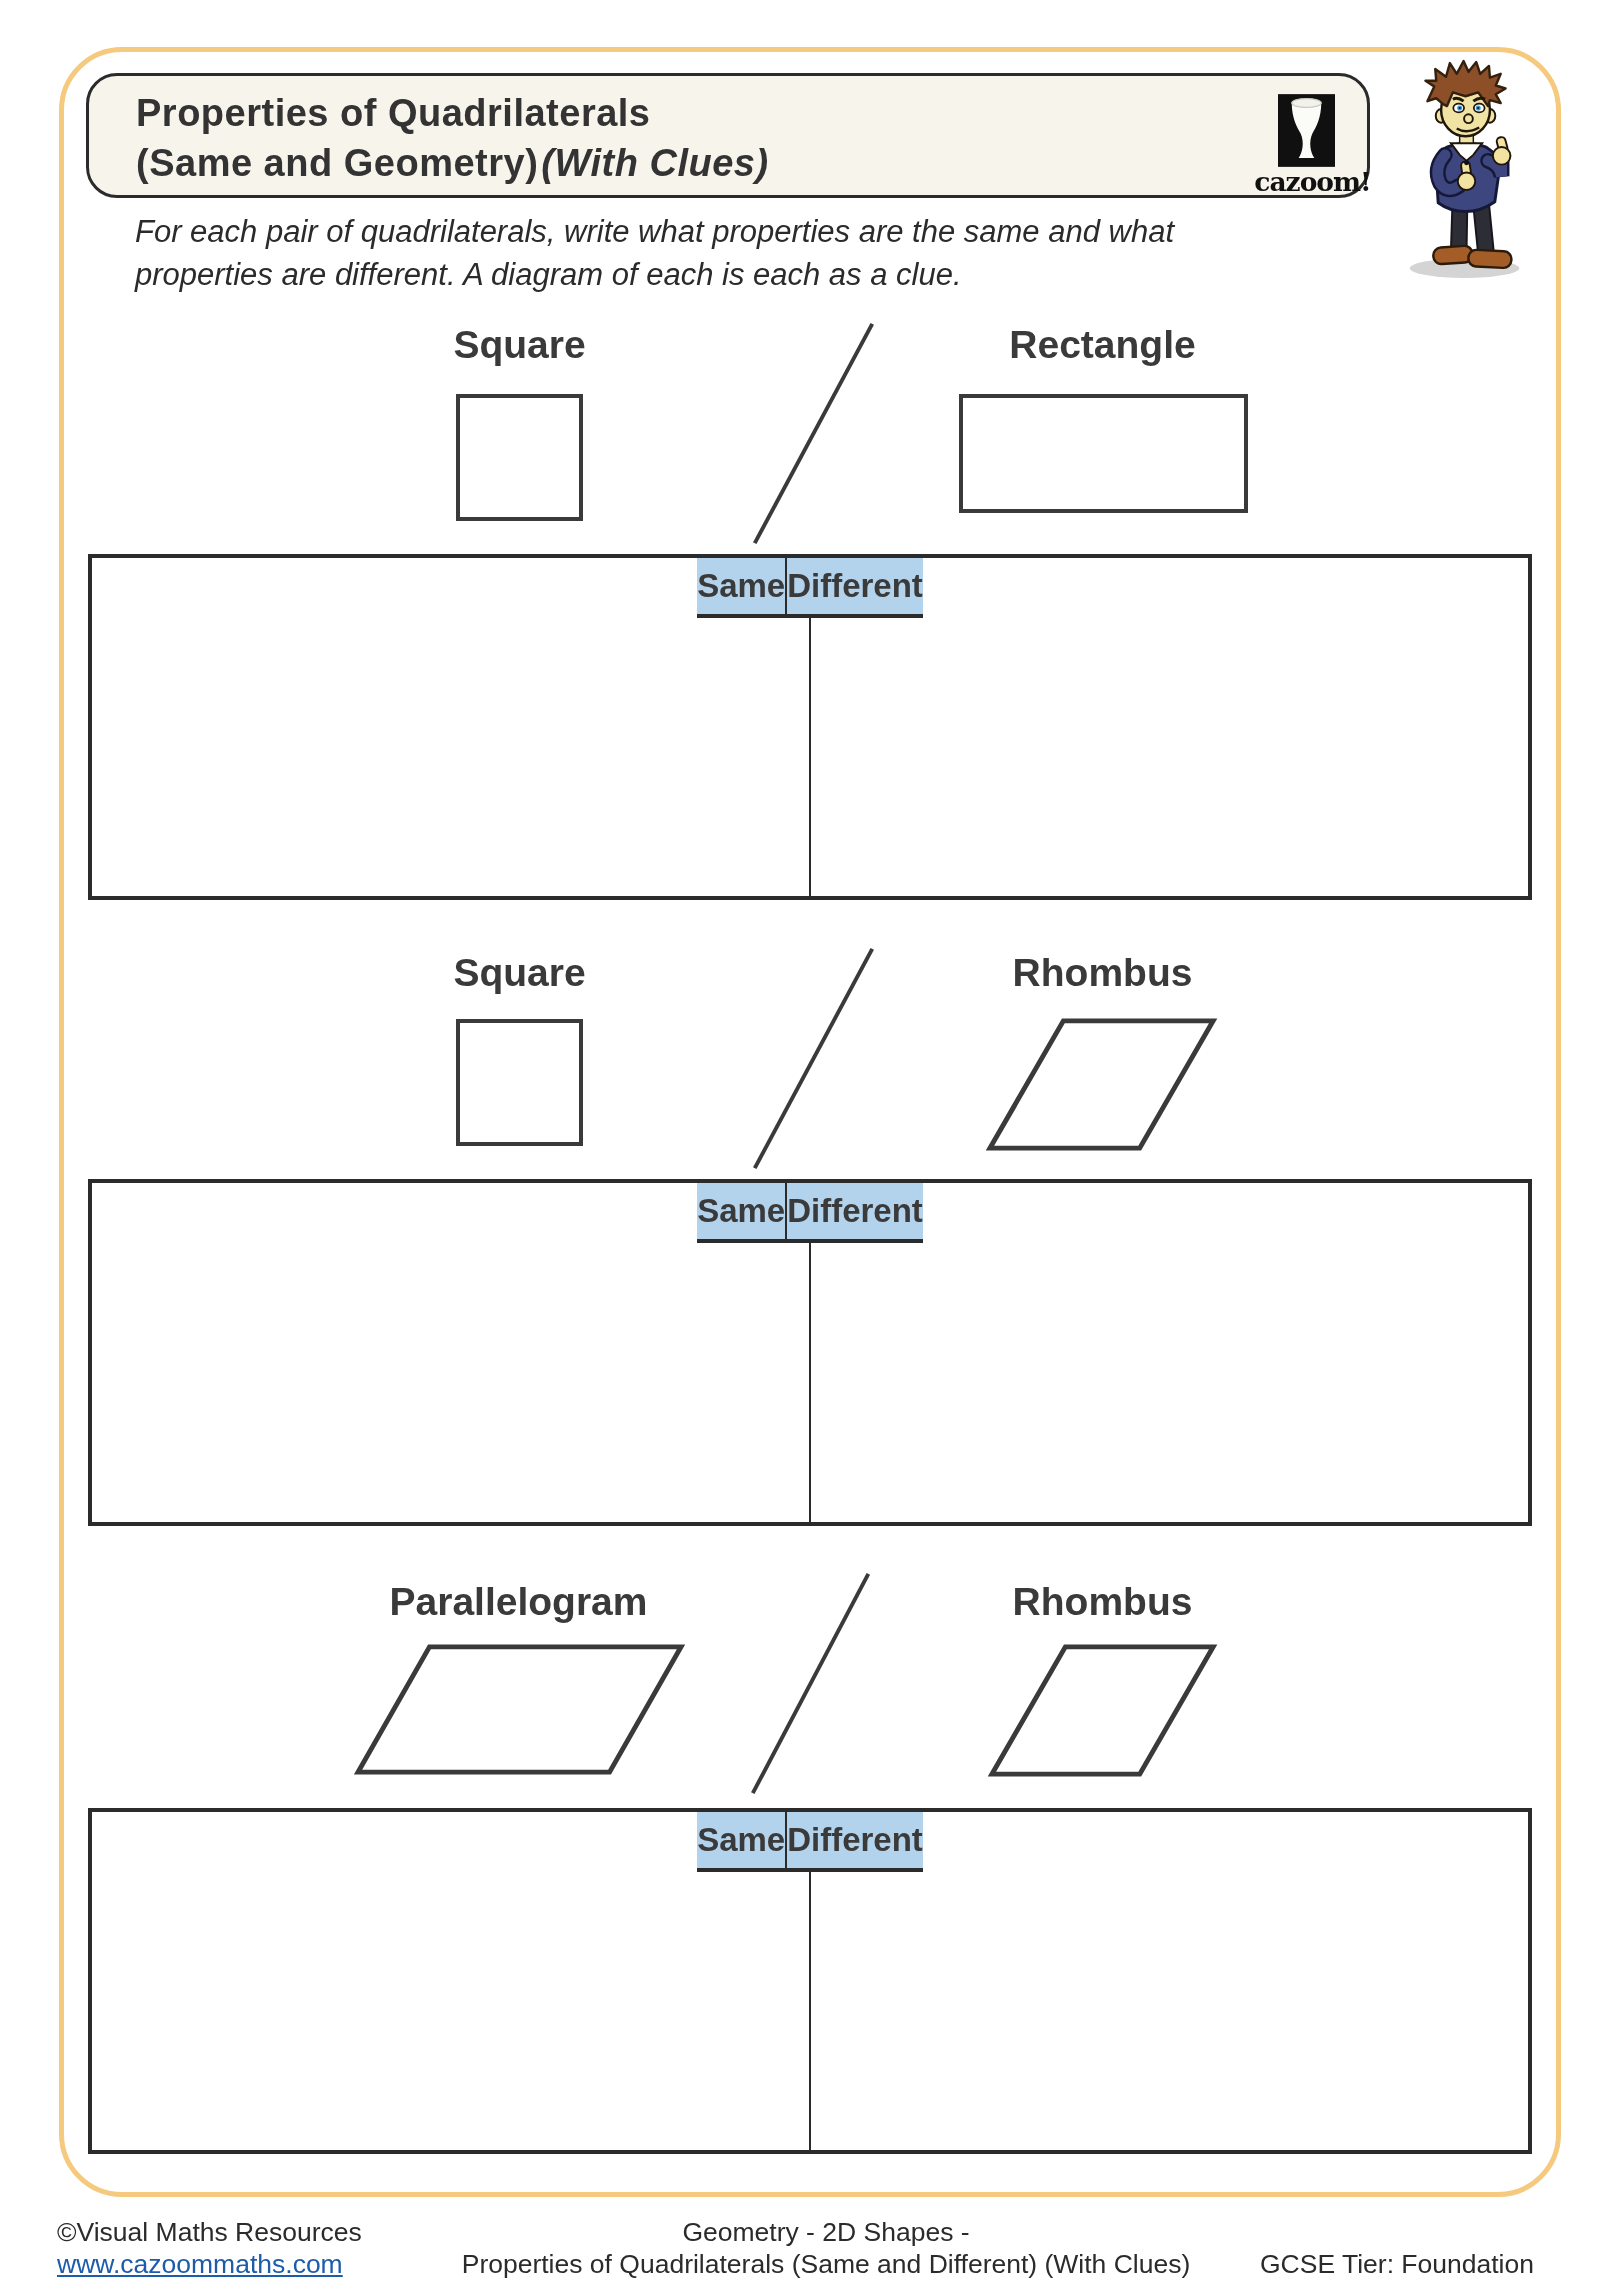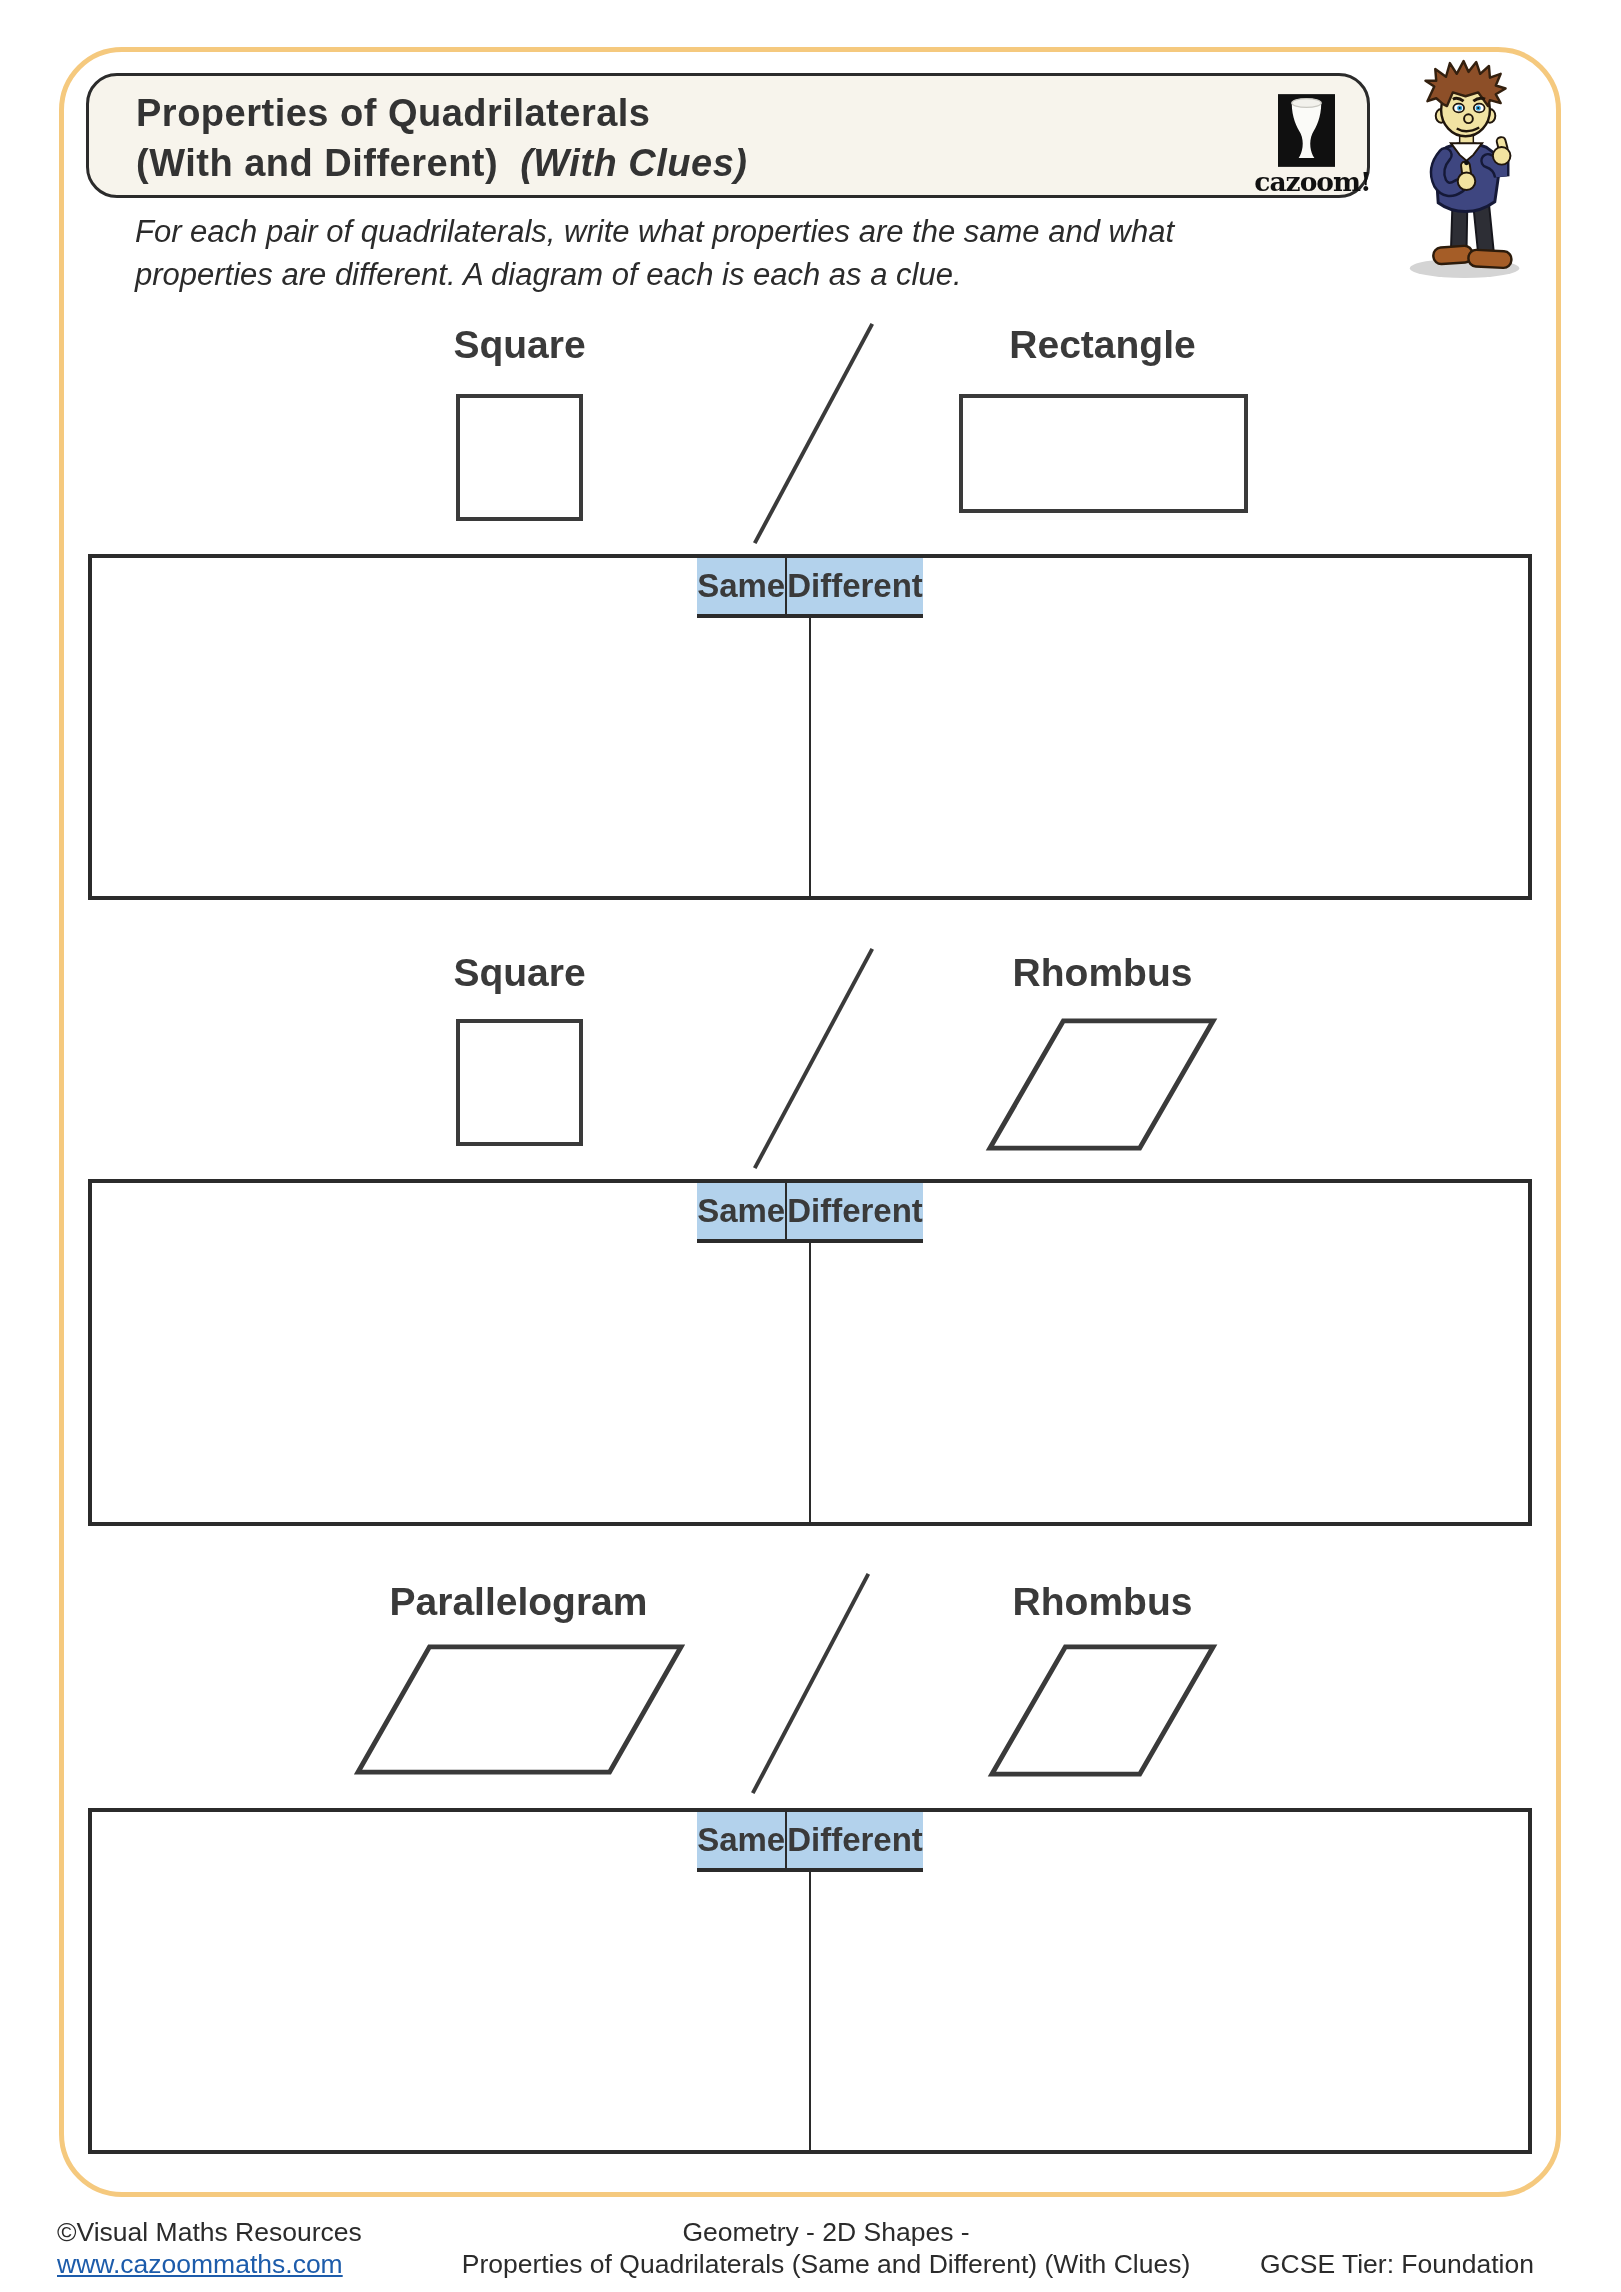--- a/index.html
+++ b/index.html
@@ -14,21 +14,21 @@
   .title-box{
     position:absolute;left:86px;top:73px;width:1284px;height:125px;
     background:#F7F4EC;border:3.9px solid #2B2B2B;border-radius:31px;box-sizing:border-box;
   }
   .title-line1{
     position:absolute;left:47px;top:15.7px;font-size:38px;font-weight:bold;color:#333333;letter-spacing:0.5px;white-space:nowrap;
   }
   .title-line2{
     position:absolute;left:47px;top:66px;font-size:38px;font-weight:bold;color:#333333;letter-spacing:0.5px;white-space:nowrap;
   }
-  .title-line2 .suffix{font-style:italic;margin-left:22px;}
+  .title-line2 .suffix{font-style:italic;margin-left:3px;}
   .logo{position:absolute;left:1160px;top:15.7px;width:127px;height:102px;}
   .logo svg{position:absolute;left:29px;top:2px;}
   .logo-text{
     position:absolute;left:0;top:74px;width:127px;text-align:center;
     font-family:"DejaVu Serif", serif;font-weight:bold;font-size:26.5px;color:#111;letter-spacing:-1px;
   }
   .mascot{position:absolute;left:1404px;top:59px;width:125px;height:223px;}
   .instructions{
     position:absolute;left:135px;top:210px;width:1235px;
     font-family:Liberation Sans, sans-serif;font-style:italic;font-size:31px;line-height:43px;color:#2b2b2b;
@@ -57,21 +57,21 @@
 </head>
 <body>
 
 <div class="page">
 
   <div class="page-border"></div>
 
   <div class="title-box">
     <div class="title-line1">Properties of Quadrilaterals</div>
     <div class="title-line2">
-      <span>(With and Different)</span><span class="suffix">(With Clues)</span>
+      <span>(Same and Geometry)</span><span class="suffix">(With Clues)</span>
     </div>
     <div class="logo">
       <svg width="57" height="73" viewBox="0 0 58 74">
         <rect x="0" y="0" width="58" height="74" fill="#101010"></rect>
         <path d="M14,9 C14,24 19,33 23,40 C27,49 25,59 21,65 L37,65 C33,59 31,49 35,40 C39,33 44,24 44,9 Z" fill="#fbfbf8"></path>
         <ellipse cx="29" cy="9" rx="15" ry="4.5" fill="#f2f1ec" stroke="#c9c8c2" stroke-width="1.2"></ellipse>
       </svg>
       <div class="logo-text">cazoom!</div>
     </div>
   </div>

